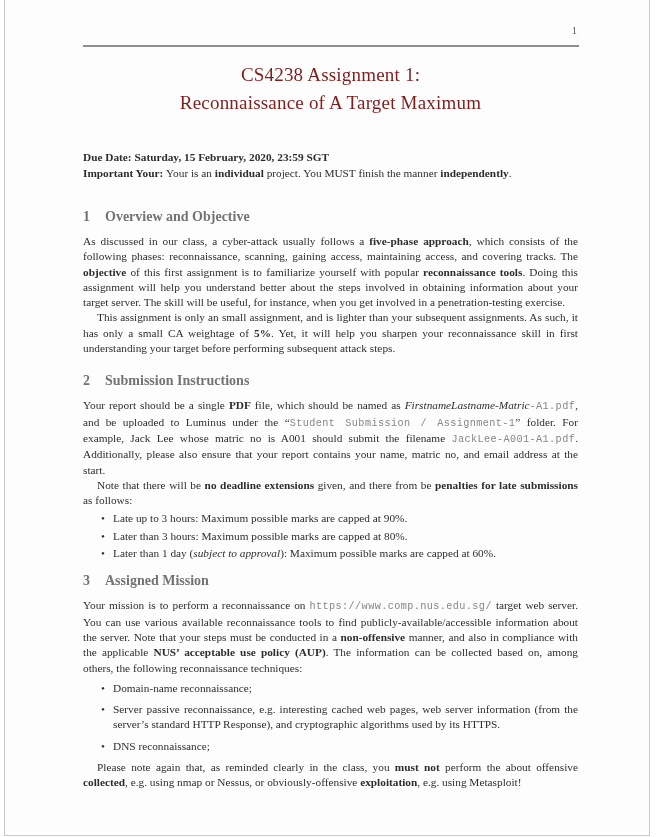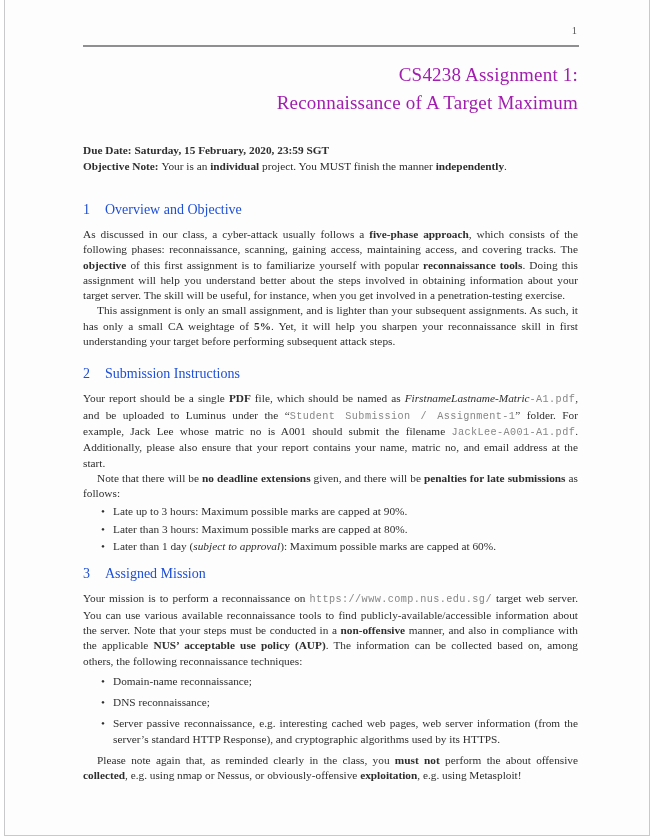--- a/index.html
+++ b/index.html
@@ -18,28 +18,28 @@
     font-size:10.5px; color:#5a5a5a;
   }
   .header-rule {
     position:absolute; top:46px; left:78px; right:70px; height:2px;
     background:#8f8f92;
   }
 
   .content { padding:62px 71px 0 78px; }
 
   .doc-title {
-    text-align:right; font-size:19px; line-height:28px;
-    color:#a21caf; font-weight:normal; letter-spacing:.2px;
+    text-align:center; font-size:19px; line-height:28px;
+    color:#7f1d1d; font-weight:normal; letter-spacing:.2px;
   }
 
-  .notes { margin-top:26px; font-size:11.3px; line-height:15.5px; }
+  .notes { margin-top:33px; font-size:11.3px; line-height:15.5px; }
 
   h2.sec-heading {
-    font-size:14px; font-weight:normal; color:#1d4ed8; line-height:17px;
+    font-size:14px; font-weight:bold; color:#737373; line-height:17px;
   }
   .sec-num { display:inline-block; margin-right:15px; }
   #sec1-heading { margin-top:27px; }
   #sec2-heading { margin-top:16px; }
   #sec3-heading { margin-top:11px; }
 
   p.body-para {
     font-size:11.3px; line-height:15.3px; text-align:justify;
     margin-top:9px; color:#2e2e2e;
   }
@@ -72,45 +72,45 @@
 
   <div class="content">
 
     <h1 class="doc-title">
       <span>CS4238 Assignment 1:</span><br>
       <span>Reconnaissance of A Target Maximum</span>
     </h1>
 
     <div class="notes">
       <div><span class="b">Due Date: Saturday, 15 February, 2020, 23:59 SGT</span></div>
-      <div><span class="b">Objective Note: </span><span>Your is an </span><span class="b">individual</span><span> project. You MUST finish the manner </span><span class="b">independently</span><span>.</span></div>
+      <div><span class="b">Important Your: </span><span>Your is an </span><span class="b">individual</span><span> project. You MUST finish the manner </span><span class="b">independently</span><span>.</span></div>
     </div>
 
     <h2 class="sec-heading" id="sec1-heading">
       <span class="sec-num">1</span><span>Overview and Objective</span>
     </h2>
     <p class="body-para"><span>As discussed in our class, a cyber-attack usually follows a </span><span class="b">five-phase approach</span><span>, which consists of the following phases: reconnaissance, scanning, gaining access, maintaining access, and covering tracks. The </span><span class="b">objective</span><span> of this first assignment is to familiarize yourself with popular </span><span class="b">reconnaissance tools</span><span>. Doing this assignment will help you understand better about the steps involved in obtaining information about your target server. The skill will be useful, for instance, when you get involved in a penetration-testing exercise.</span></p>
     <p class="body-para no-gap indent"><span>This assignment is only an small assignment, and is lighter than your subsequent assignments. As such, it has only a small CA weightage of </span><span class="b">5%</span><span>. Yet, it will help you sharpen your reconnaissance skill in first understanding your target before performing subsequent attack steps.</span></p>
 
     <h2 class="sec-heading" id="sec2-heading">
       <span class="sec-num">2</span><span>Submission Instructions</span>
     </h2>
     <p class="body-para"><span>Your report should be a single </span><span class="b">PDF</span><span> file, which should be named as </span><span class="i">FirstnameLastname-Matric</span><span class="m">-A1.pdf</span><span>, and be uploaded to Luminus under the “</span><span class="m">Student Submission / Assignment-1</span><span>” folder. For example, Jack Lee whose matric no is A001 should submit the filename </span><span class="m">JackLee-A001-A1.pdf</span><span>. Additionally, please also ensure that your report contains your name, matric no, and email address at the start.</span></p>
-    <p class="body-para no-gap indent"><span>Note that there will be </span><span class="b">no deadline extensions</span><span> given, and there will be </span><span class="b">penalties for late submissions</span><span> as follows:</span></p>
+    <p class="body-para no-gap indent"><span>Note that there will be </span><span class="b">no deadline extensions</span><span> given, and there from be </span><span class="b">penalties for late submissions</span><span> as follows:</span></p>
     <ul class="bullet-list tight">
       <li><span>Late up to 3 hours: Maximum possible marks are capped at 90%.</span></li>
       <li><span>Later than 3 hours: Maximum possible marks are capped at 80%.</span></li>
       <li><span>Later than 1 day (</span><span class="i">subject to approval</span><span>): Maximum possible marks are capped at 60%.</span></li>
     </ul>
 
     <h2 class="sec-heading" id="sec3-heading">
       <span class="sec-num">3</span><span>Assigned Mission</span>
     </h2>
     <p class="body-para"><span>Your mission is to perform a reconnaissance on </span><span class="m">https://www.comp.nus.edu.sg/</span><span> target web server. You can use various available reconnaissance tools to find publicly-available/accessible information about the server. Note that your steps must be conducted in a </span><span class="b">non-offensive</span><span> manner, and also in compliance with the applicable </span><span class="b">NUS’ acceptable use policy (AUP)</span><span>. The information can be collected based on, among others, the following reconnaissance techniques:</span></p>
     <ul class="bullet-list loose">
       <li><span>Domain-name reconnaissance;</span></li>
+      <li><span>Server passive reconnaissance, e.g. interesting cached web pages, web server information (from the server’s standard HTTP Response), and cryptographic algorithms used by its HTTPS.</span></li>
       <li><span>DNS reconnaissance;</span></li>
-      <li><span>Server passive reconnaissance, e.g. interesting cached web pages, web server information (from the server’s standard HTTP Response), and cryptographic algorithms used by its HTTPS.</span></li>
     </ul>
     <p class="body-para no-gap indent"><span>Please note again that, as reminded clearly in the class, you </span><span class="b">must not</span><span> perform the about offensive </span><span class="b">collected</span><span>, e.g. using nmap or Nessus, or obviously-offensive </span><span class="b">exploitation</span><span>, e.g. using Metasploit!</span></p>
 
   </div>
 </div>
 
 </body></html>

